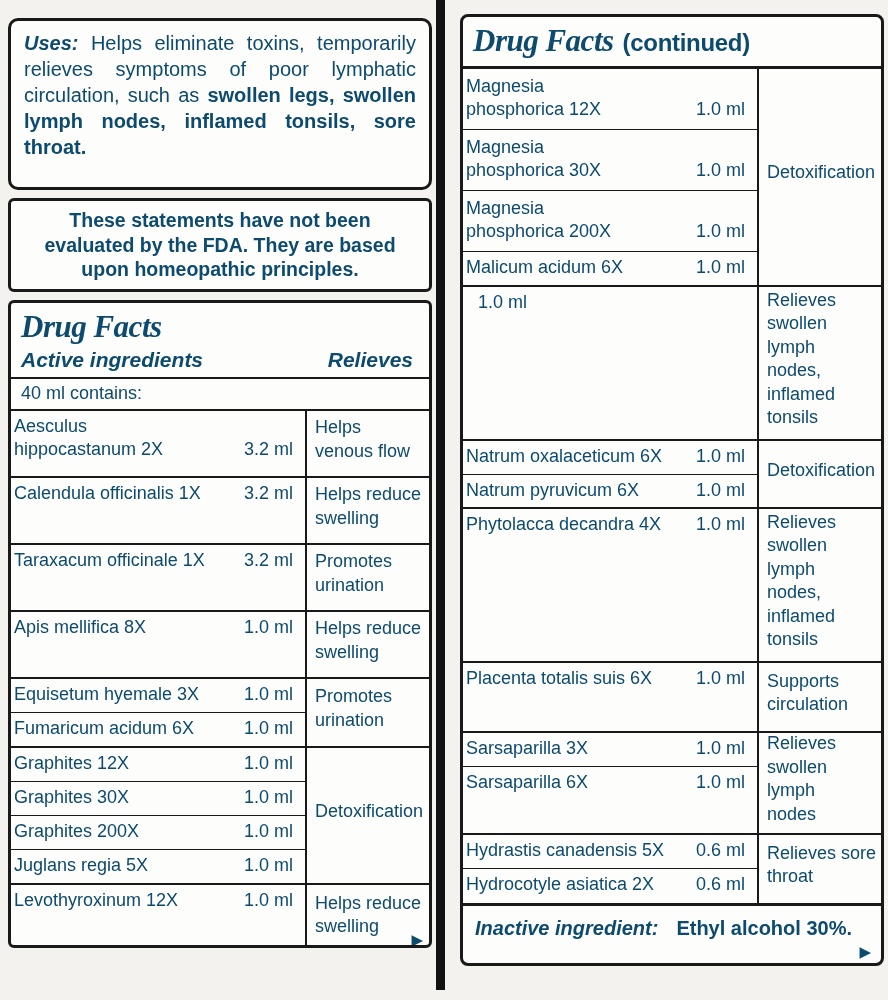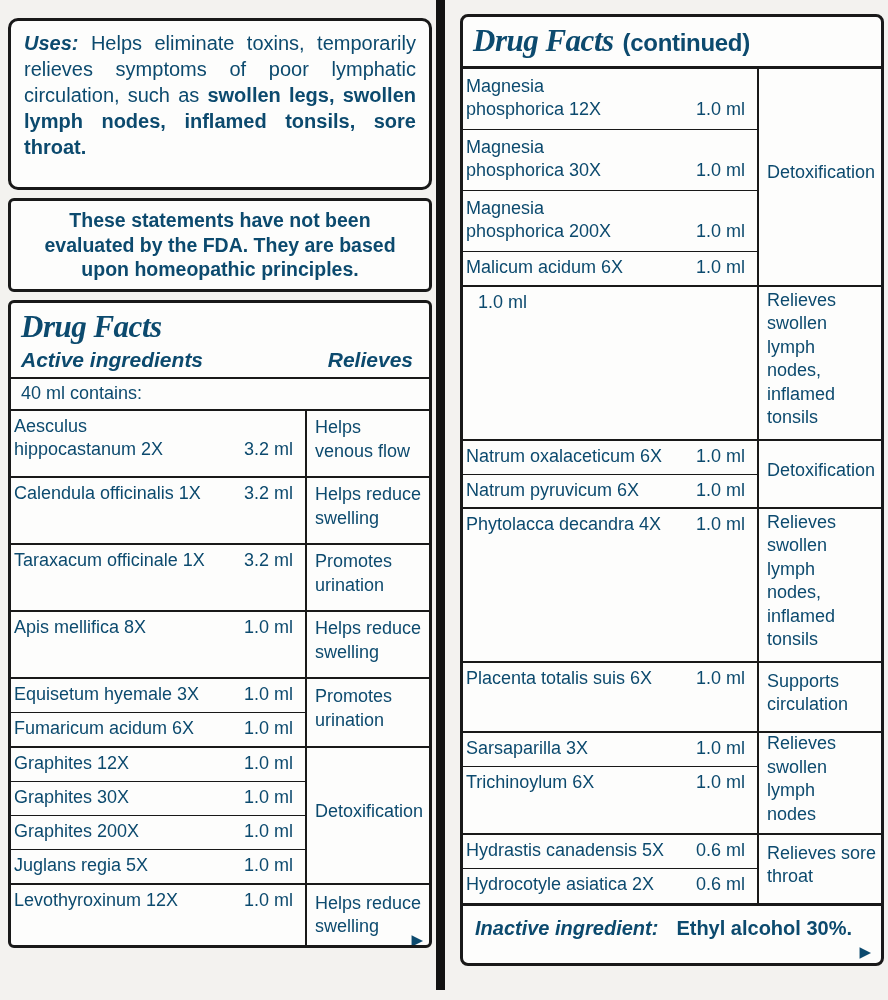--- a/index.html
+++ b/index.html
@@ -277,21 +277,21 @@
 circulation</div>
       </div>
 
       <div class="grp mhF">
         <div class="rows">
           <div class="subrow">
             <div class="name">Sarsaparilla 3X</div>
             <div class="amt">1.0 ml</div>
           </div>
           <div class="subrow">
-            <div class="name">Trichinoylum 6X</div>
+            <div class="name">Sarsaparilla 6X</div>
             <div class="amt">1.0 ml</div>
           </div>
         </div>
         <div class="purp">Relieves
 swollen lymph
 nodes</div>
       </div>
 
       <div class="grp mhH">
         <div class="rows">

